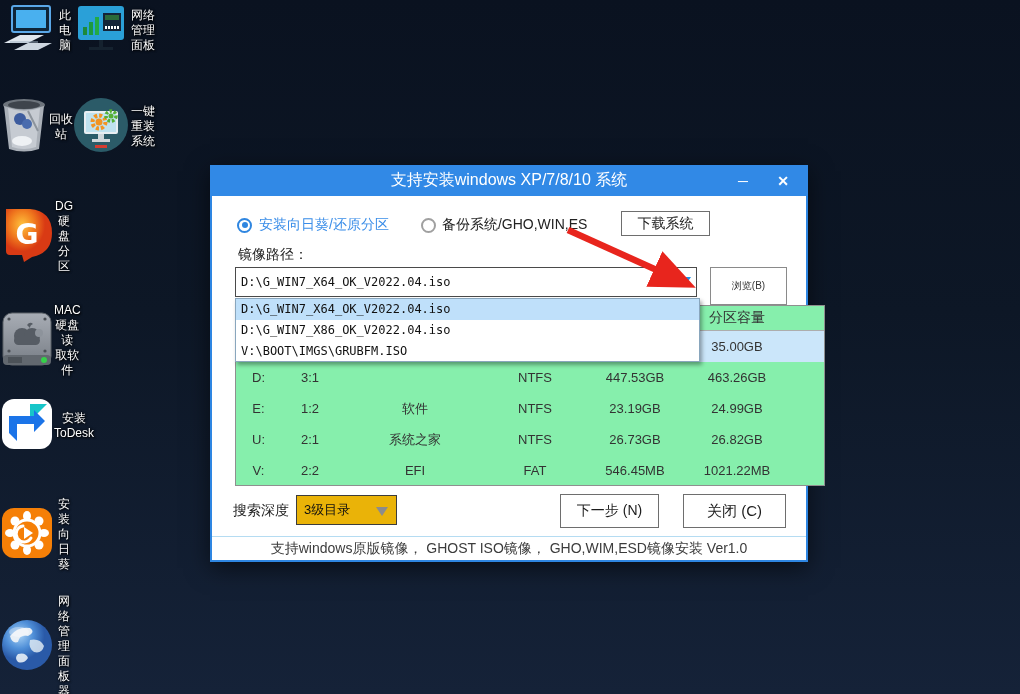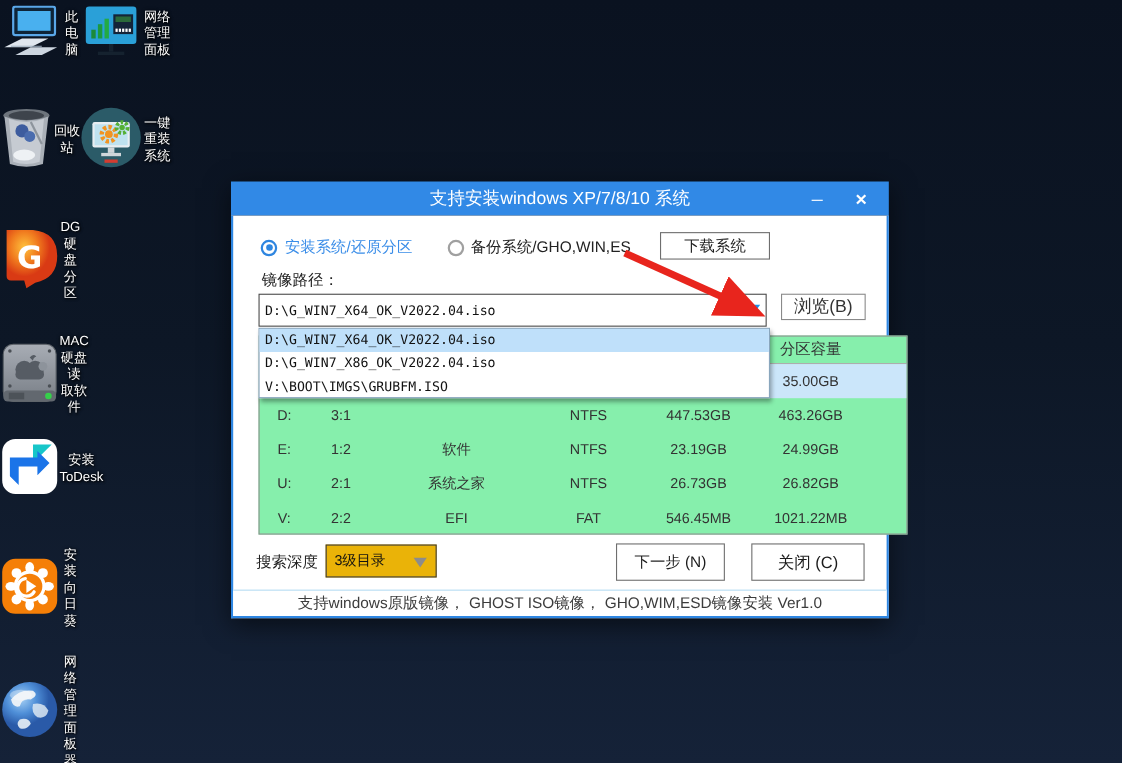--- a/index.html
+++ b/index.html
@@ -45,32 +45,32 @@
   .radio.sel { border-color:#2f86e0; }
   .radio.sel::after {
     content:""; position:absolute; left:2.5px; top:2.5px; width:6px; height:6px;
     border-radius:50%; background:#2f86e0;
   }
   .radio-lb1 { color:#3a8de8; font-size:14px; margin:0 0 0 7px; }
   .radio-lb2 { color:#222; font-size:14px; margin:0 0 0 6px; }
   .r2 { margin-left:32px; }
 
   .btn { background:#fff; border:1px solid #6e6e6e; color:#1c1c1c; display:flex; align-items:center; justify-content:center; cursor:pointer; }
-  .btn-download { position:absolute; left:388px; top:15px; width:100px; height:25px; font-size:14px; }
+  .btn-download { position:absolute; left:409px; top:15px; width:89px; height:25px; font-size:14px; }
 
   .path-label { position:absolute; left:26px; top:50px; font-size:14px; color:#222;text-align:right; }
 
   .path-input {
     position:absolute; left:23px; top:71px; width:462px; height:30px;
     border:1px solid #4a4a4a; background:#fff; display:flex; align-items:center;
     font-family:"DejaVu Sans Mono", monospace; font-size:12px; color:#111; padding-left:5px;
   }
   .combo-arrow { position:absolute; right:5px; top:9px; width:0; height:0; border:7px solid transparent; border-top:10px solid #1e90e8; }
 
-  .btn-browse { position:absolute; left:498px; top:71px; width:77px; height:24px; font-size:16px; color:#333; border-color:#8a8a8a; }
+  .btn-browse { position:absolute; left:498px; top:71px; width:77px; height:38px; font-size:10px; color:#333; border-color:#8a8a8a; }
 
   
   .ptable { position:absolute; left:23px; top:109px; width:590px; height:181px; border:1px solid #8f8f8f; background:#86efac; }
   .prow { display:grid; grid-template-columns:45px 58px 152px 88px 112px 92px; align-items:center; text-align:center; color:#333; }
   .phead { height:25px; font-size:14px; border-bottom:1px solid #adadad; }
   .pdata { height:31px; font-size:13px; }
   .pdata.sel { background:#cbe6fa; }
 
   
   .combo-list {
@@ -276,21 +276,21 @@
   <div class="titlebar">
     <span class="title">支持安装windows XP/7/8/10 系统</span>
     <span class="win-btn win-min">─</span>
     <span class="win-btn win-close">✕</span>
   </div>
 
   <div class="dlg-body">
 
     <div class="radio-row">
       <span class="radio sel"></span>
-      <span class="radio-lb1">安装系统/还原分区</span>
+      <span class="radio-lb1">安装向日葵/还原分区</span>
       <span class="radio r2"></span>
       <span class="radio-lb2">备份系统/GHO,WIN,ES</span>
     </div>
 
     <button class="btn btn-download">下载系统</button>
 
     <div class="path-label">镜像路径：</div>
 
     <div class="path-input">
       <span>D:\G_WIN7_X64_OK_V2022.04.iso</span>

